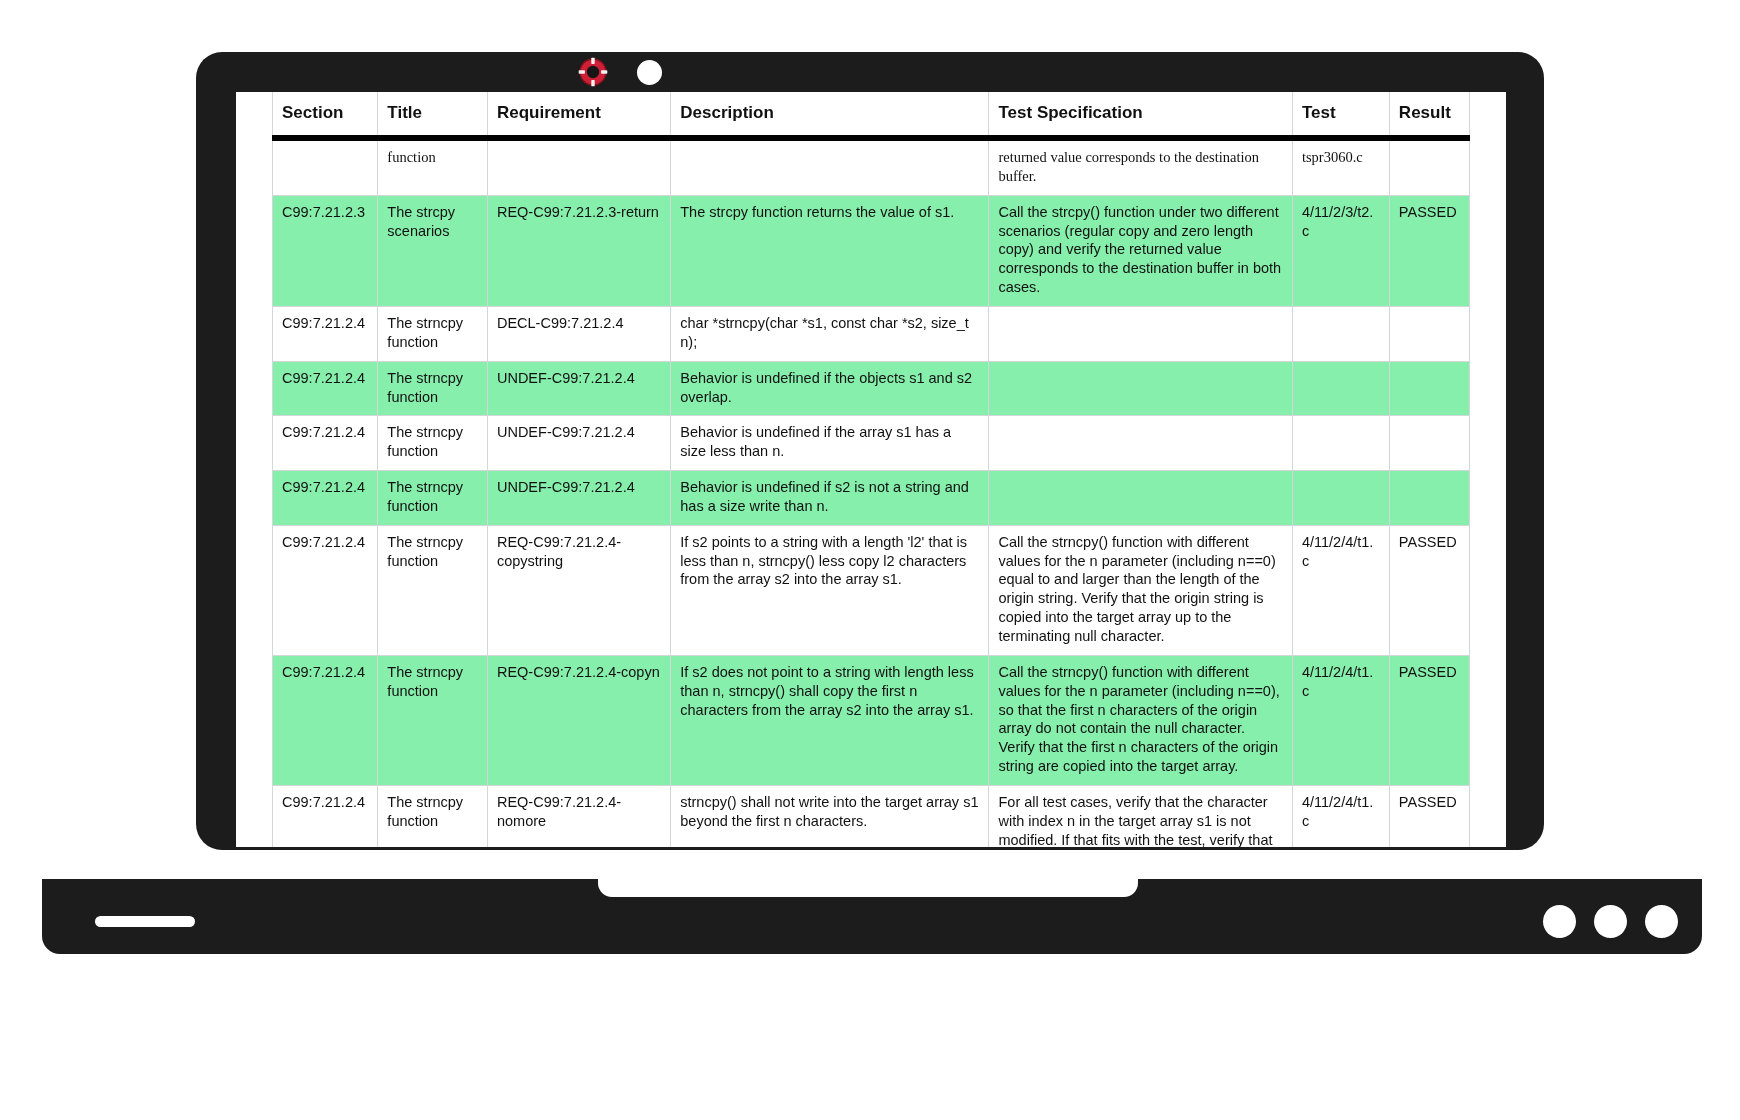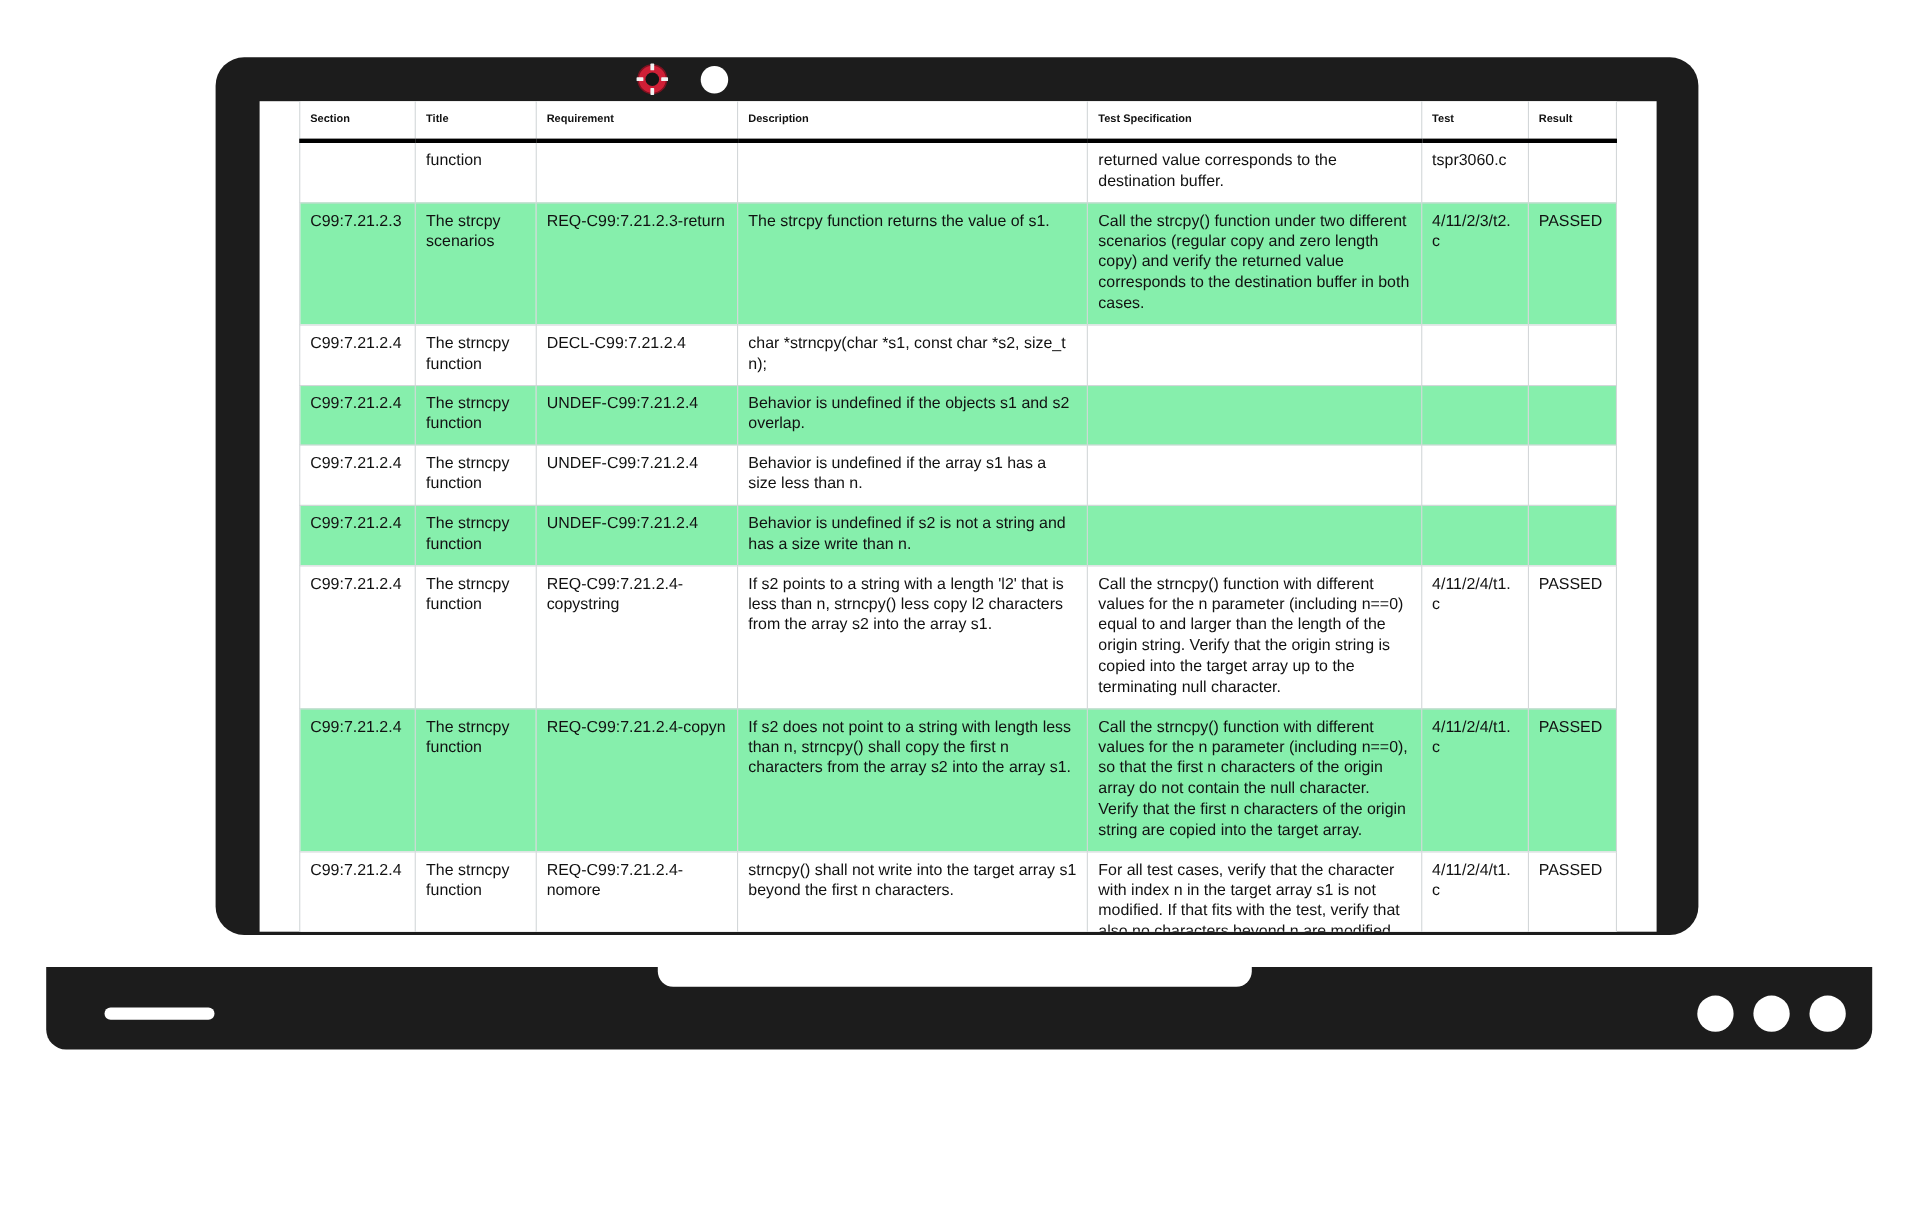--- a/index.html
+++ b/index.html
@@ -129,24 +129,24 @@
     padding: 7px 9px 9px 9px;
     vertical-align: top;
     text-align: left;
     line-height: 1.30;
     word-wrap: break-word;
     overflow-wrap: break-word;
   }
 
   table.req-table thead th {
     font-weight: bold;
-    font-size: 10px;
+    font-size: 17px;
     background: #ffffff;
     border-top: none;
-    border-bottom: 4px solid #000000;
+    border-bottom: 6px solid #000000;
     padding-top: 10px;
     padding-bottom: 11px;
     white-space: nowrap;
   }
 
   tr.shade > td { background: #86efac; }
   tr.plain > td { background: #ffffff; }
 
   
   col.c-section { width: 100px; }
@@ -154,20 +154,21 @@
   col.c-req     { width: 174px; }
   col.c-desc    { width: 302px; }
   col.c-spec    { width: 288px; }
   col.c-test    { width: 92px; }
   col.c-result  { width: 76px; }
 
   
   .clip-top td {
     padding-top: 0;
     border-top: none;
+    font-family: Liberation Serif, serif;
   }
 </style>
 </head>
 <body>
 
 <div id="stage">
 
   <div class="laptop-lid">
     <div class="bezel-top"></div>
   </div>

